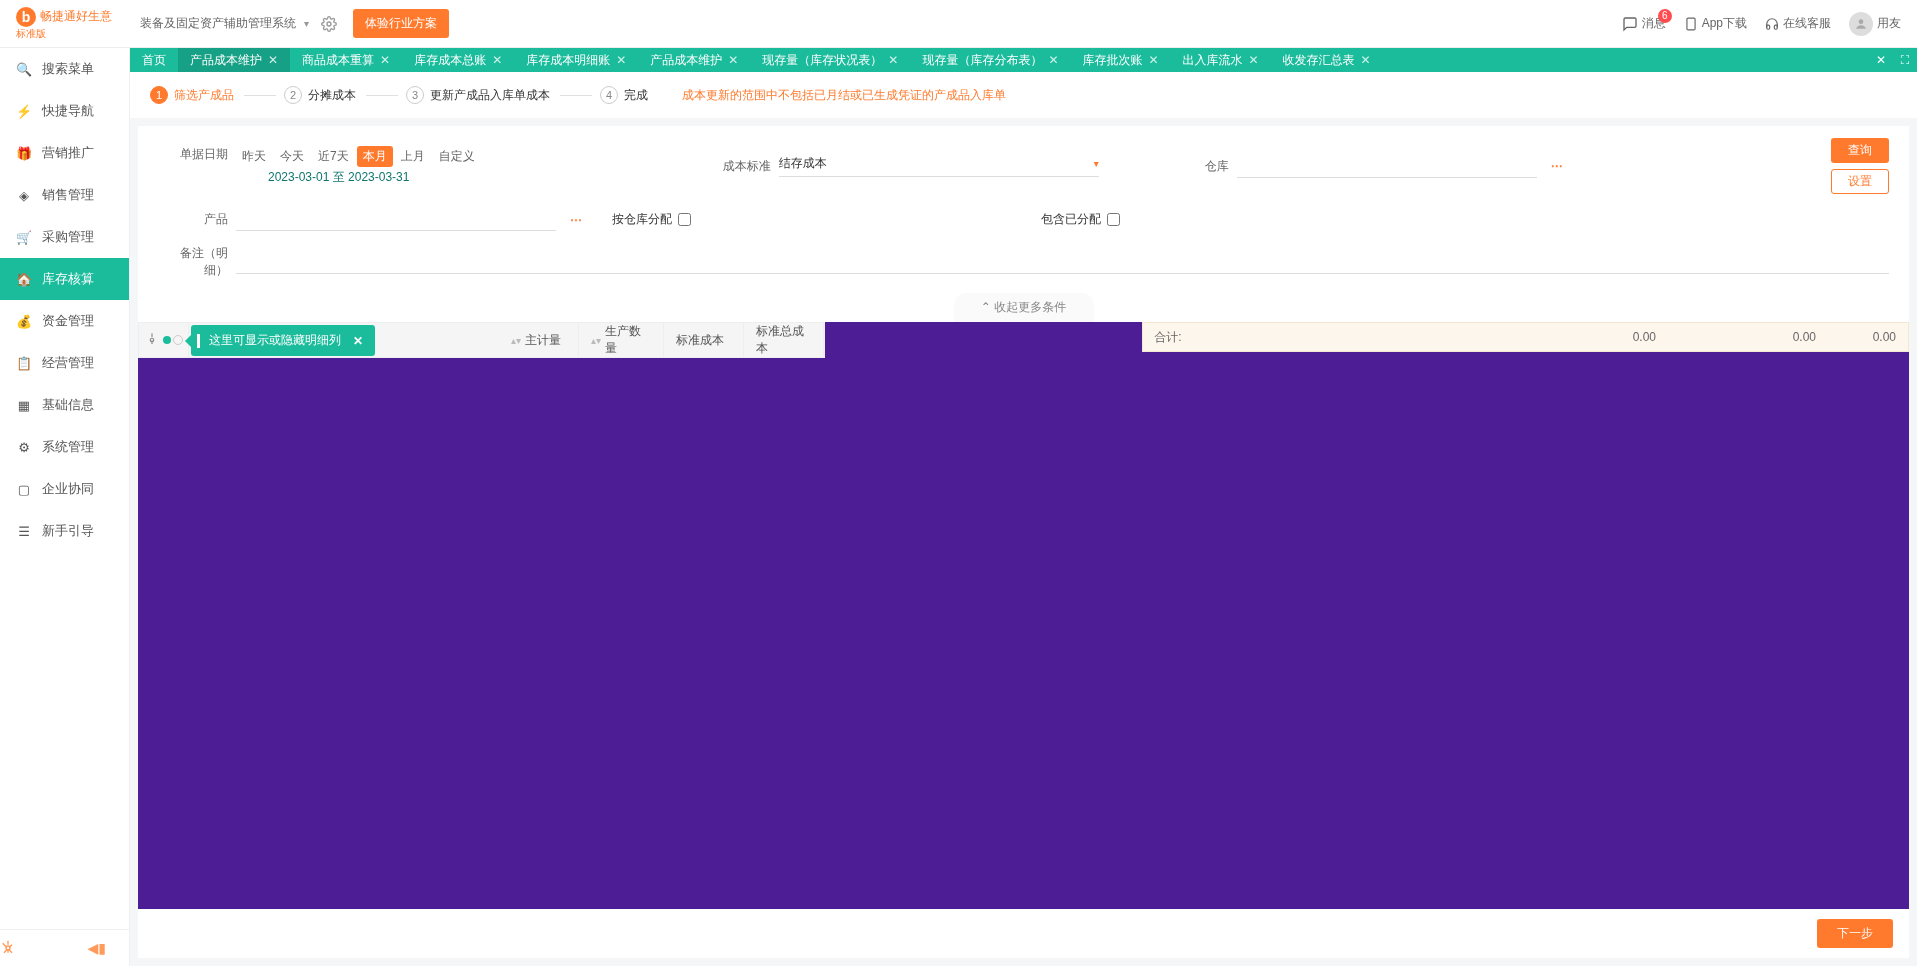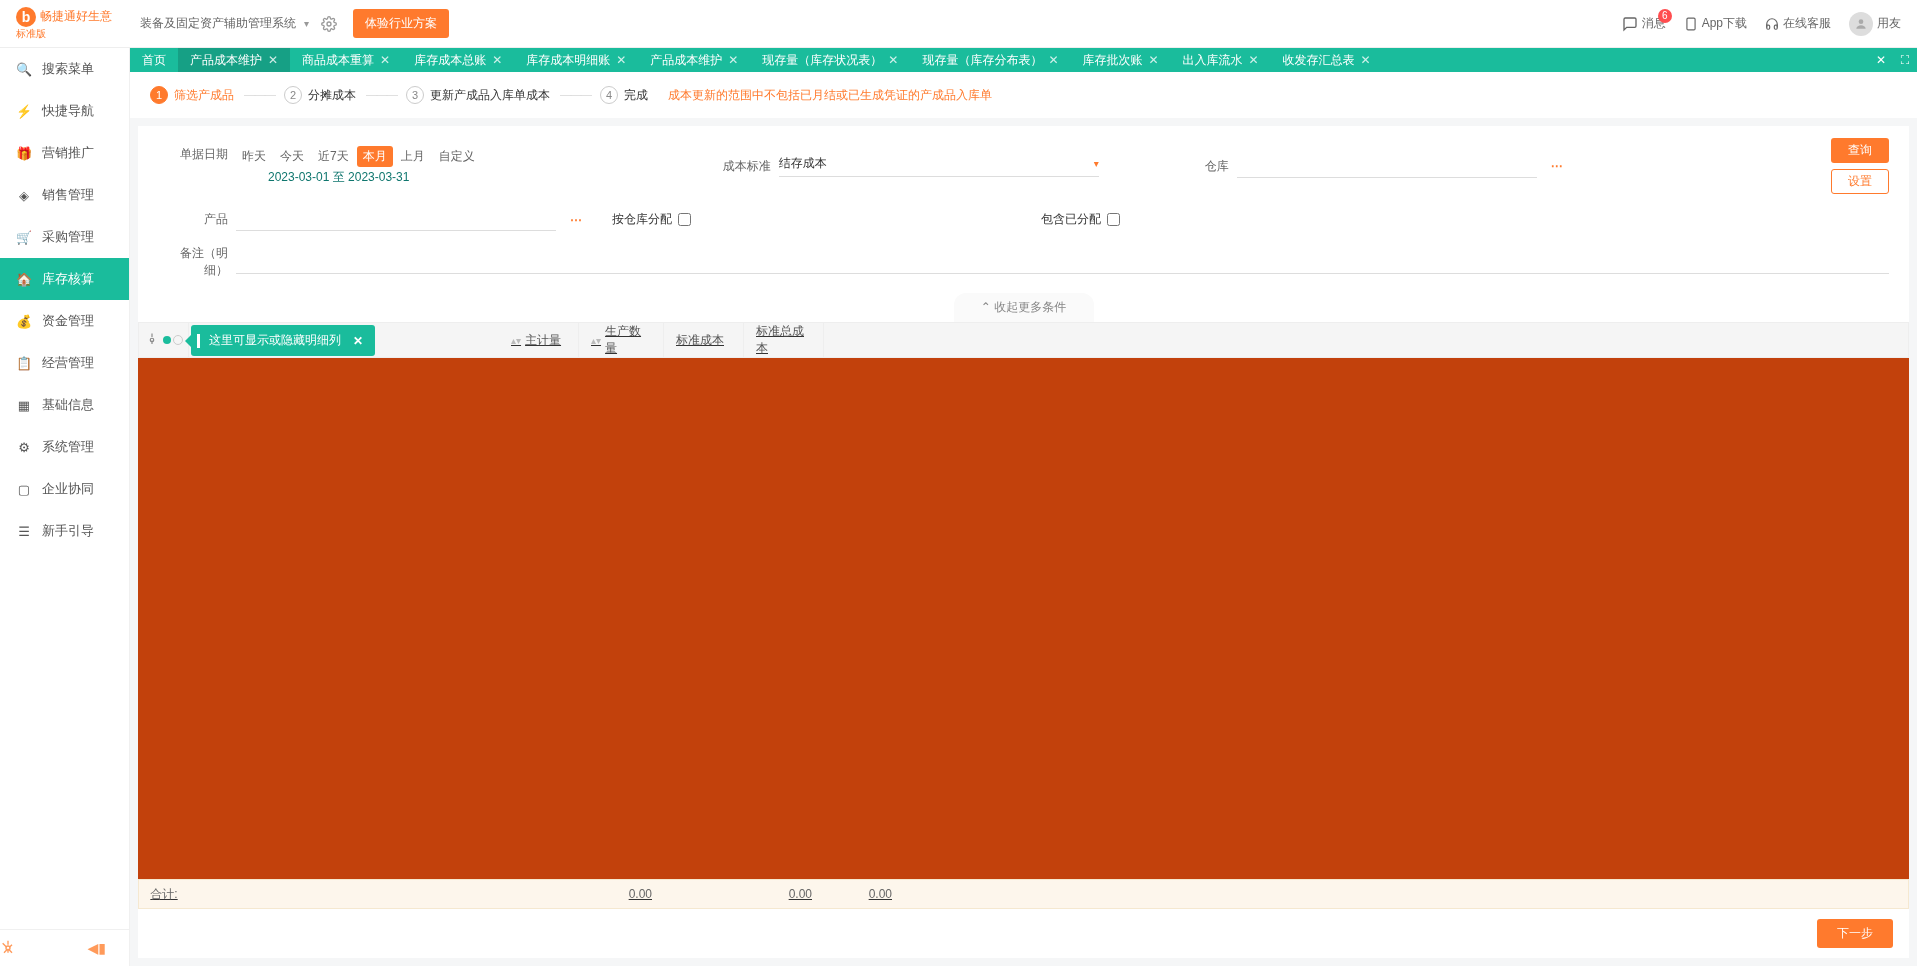--- a/index.html
+++ b/index.html
@@ -45,21 +45,21 @@
 .tabs-right { margin-left: auto; display: flex; align-items: center; height: 100%; }
 .tabs-right .tbtn { width: 24px; height: 100%; display: flex; align-items: center; justify-content: center; color: #fff; cursor: pointer; }
 
 
 .steps-bar { display: flex; align-items: center; padding: 14px 20px; background: #fff; gap: 10px; font-size: 12px; }
 .step { display: flex; align-items: center; gap: 6px; }
 .step-num { width: 18px; height: 18px; border-radius: 50%; display: flex; align-items: center; justify-content: center; font-size: 11px; border: 1px solid #ccc; color: #888; }
 .step.active .step-num { background: #ff7a2d; border-color: #ff7a2d; color: #fff; }
 .step.active .step-label { color: #ff7a2d; }
 .step-sep { color: #ddd; letter-spacing: -2px; }
-.steps-warning { color: #ff7a2d; margin-left: 10px; }
+.steps-warning { color: #ff7a2d; margin-left: 24px; }
 
 
 .filter-panel { background: #fff; margin: 8px 8px 0 8px; padding: 12px 20px 0 20px; }
 .filter-row { display: flex; align-items: center; margin-bottom: 14px; gap: 20px; }
 .filter-group { display: flex; align-items: center; gap: 8px; }
 .filter-label { width: 70px; text-align: right; color: #666; font-size: 12px; }
 .date-presets { display: flex; align-items: center; gap: 2px; }
 .preset { padding: 2px 6px; color: #666; cursor: pointer; font-size: 12px; border-radius: 3px; }
 .preset.active { background: #ff7a2d; color: #fff; }
 .date-range { font-size: 12px; color: #0f766e; margin-top: 2px; margin-left: 32px; }
@@ -69,21 +69,21 @@
 .cost-select { display: flex; align-items: center; gap: 6px; border-bottom: 1px solid #ddd; width: 320px; padding-bottom: 4px; }
 .cost-select .sel-arrow { margin-left: auto; color: #ff7a2d; font-size: 10px; }
 .ellipsis-btn { color: #ff7a2d; font-weight: bold; cursor: pointer; margin-left: 6px; }
 .checkbox-group { display: flex; align-items: center; gap: 6px; }
 .action-buttons { display: flex; flex-direction: column; gap: 6px; margin-left: auto; }
 .btn-orange { background: #ff7a2d; color: #fff; border: none; padding: 4px 16px; border-radius: 3px; cursor: pointer; font-size: 12px; }
 .btn-outline { background: #fff; color: #ff7a2d; border: 1px solid #ff7a2d; padding: 3px 16px; border-radius: 3px; cursor: pointer; font-size: 12px; }
 .collapse-bar { text-align: center; padding: 6px 0; color: #888; font-size: 12px; cursor: pointer; background: #fafafa; border-radius: 12px 12px 0 0; width: 140px; margin: 0 auto; }
 
 
-.table-wrap { background: #c2410c; margin: 0 8px; flex: 1; display: flex; flex-direction: column; min-height: 0; text-decoration: underline; }
+.table-wrap { background: #4c1d95; margin: 0 8px; flex: 1; display: flex; flex-direction: row; min-height: 0; }
 .table-header { display: flex; align-items: center; background: #f5f5f5; border: 1px solid #eee; height: 36px; position: relative; }
 .th-gear { width: 50px; display: flex; align-items: center; justify-content: center; gap: 4px; border-right: 1px solid #eee; height: 100%; cursor: pointer; color: #888; }
 .toggle-dot { position: relative; width: 20px; height: 10px; }
 .toggle-dot::before { content: ''; position: absolute; width: 8px; height: 8px; border-radius: 50%; background: #1abc9c; left: 0; top: 1px; }
 .toggle-dot::after { content: ''; position: absolute; width: 8px; height: 8px; border-radius: 50%; border: 1px solid #ccc; right: 0; top: 0; }
 .th { padding: 0 12px; border-right: 1px solid #eee; height: 100%; display: flex; align-items: center; color: #555; gap: 4px; font-size: 12px; }
 .th.hidden-col { visibility: hidden; }
 .sort-icon { color: #bbb; font-size: 10px; display: flex; flex-direction: column; line-height: 5px; }
 .tooltip-bubble { position: absolute; left: 52px; top: 2px; background: #1abc9c; color: #fff; padding: 7px 12px; border-radius: 3px; display: flex; align-items: center; gap: 12px; font-size: 12px; z-index: 10; }
 .tooltip-bubble::before { content: ''; position: absolute; left: -6px; top: 50%; transform: translateY(-50%); border: 6px solid transparent; border-right-color: #1abc9c; border-left: none; }

